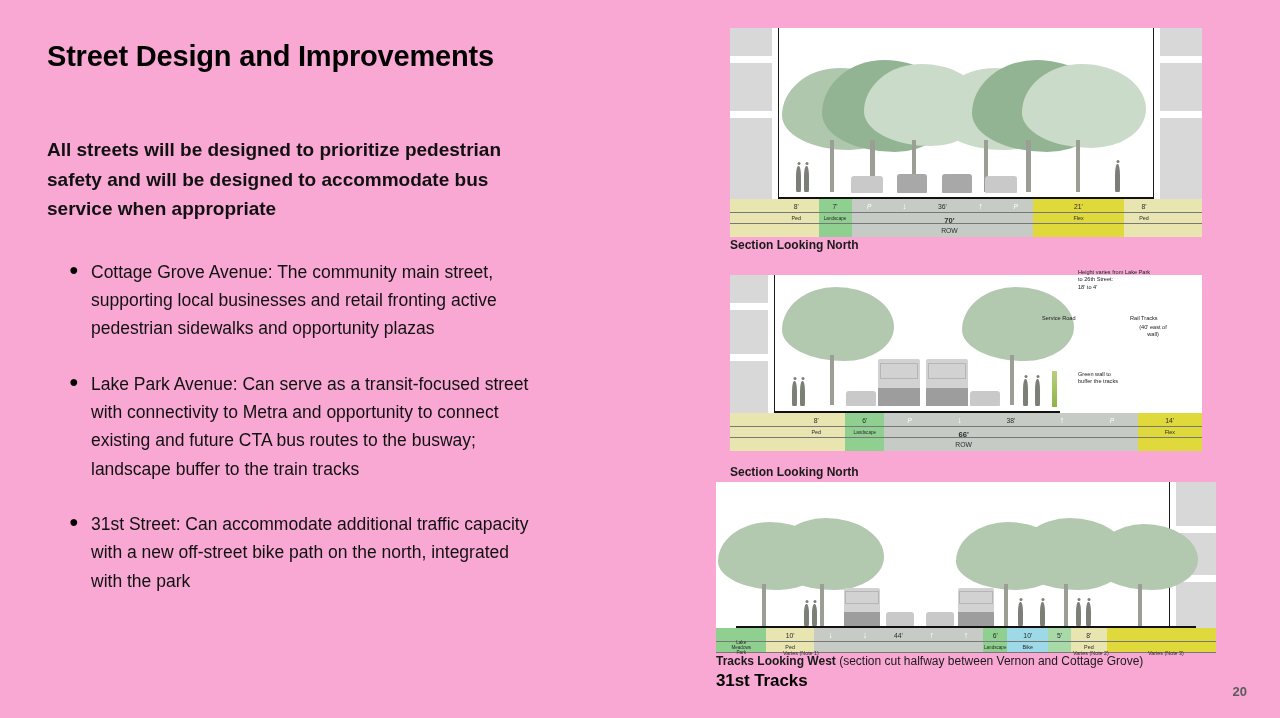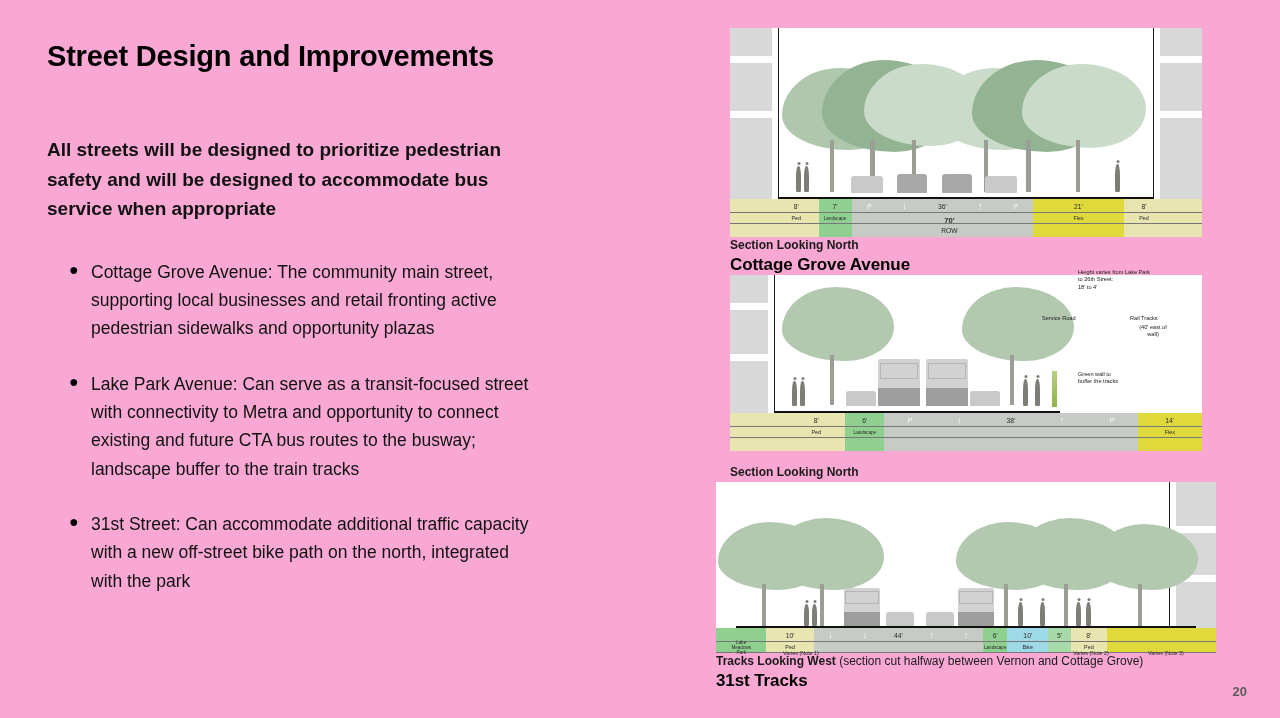--- a/index.html
+++ b/index.html
@@ -254,21 +254,20 @@
             <div class="seg" style="width: 19.103%; background: rgb(223, 217, 60);"></div>
             <div class="seg" style="width: 8.63787%; background: rgb(232, 229, 176);"></div>
             <div class="seg" style="width: 7.97342%; background: rgb(232, 229, 176);"></div>
             <div class="row-text" style="left: 21%; width: 51%; top: -8px;"><b>70'</b><br><span>ROW</span></div>
           </div>
       </div>
 
       <div class="fig-caption">
         <span>Section Looking North</span>
       </div>
-      <div class="fig-title">Cottage Grove Avenue</div>
     </div>
 
     <div class="fig" id="fig-lp" style="left:24px; top:275px; width:472px;">
 
       <div class="scene" id="scene-lp" style="height:138px;">
         <div class="bldg" style="left:0; top:0;   width:38px; height:28px;"></div>
         <div class="bldg" style="left:0; top:35px;width:38px; height:44px;"></div>
         <div class="bldg" style="left:0; top:86px;width:38px; height:52px;"></div>
         <div class="bldg-line" style="left:44px; top:0; height:138px;"></div>
 
@@ -360,20 +359,21 @@
         <div class="band-row band-bot">
             <div class="seg" style="width: 12.1212%; background: rgb(232, 229, 176);"></div>
             <div class="seg" style="width: 12.3377%; background: rgb(232, 229, 176);"></div>
             <div class="seg" style="width: 8.22511%; background: rgb(143, 207, 143);"></div>
             <div class="seg" style="width: 10.8225%; background: rgb(198, 203, 198);"></div>
             <div class="seg" style="width: 10.3896%; background: rgb(198, 203, 198);"></div>
             <div class="seg" style="width: 11.2554%; background: rgb(198, 203, 198);"></div>
             <div class="seg" style="width: 10.3896%; background: rgb(198, 203, 198);"></div>
             <div class="seg" style="width: 10.8225%; background: rgb(198, 203, 198);"></div>
             <div class="seg" style="width: 13.6364%; background: rgb(223, 217, 60);"></div>
+            <div class="row-text" style="left: 21%; width: 57%; top: -8px;"><b>66'</b><br><span>ROW</span></div>
           </div>
       </div>
 
       <div class="annot" style="left:348px; top:-6px; width:120px;">Height varies from Lake Park
 to 26th Street:
 18' to 4'</div>
       <div class="annot" style="left:312px; top:40px;">Service Road</div>
       <div class="annot" style="left:400px; top:40px;">Rail Tracks</div>
       <div class="annot" style="left:400px; top:49px; text-align:center; width:46px;">(40' east of
 wall)</div>

